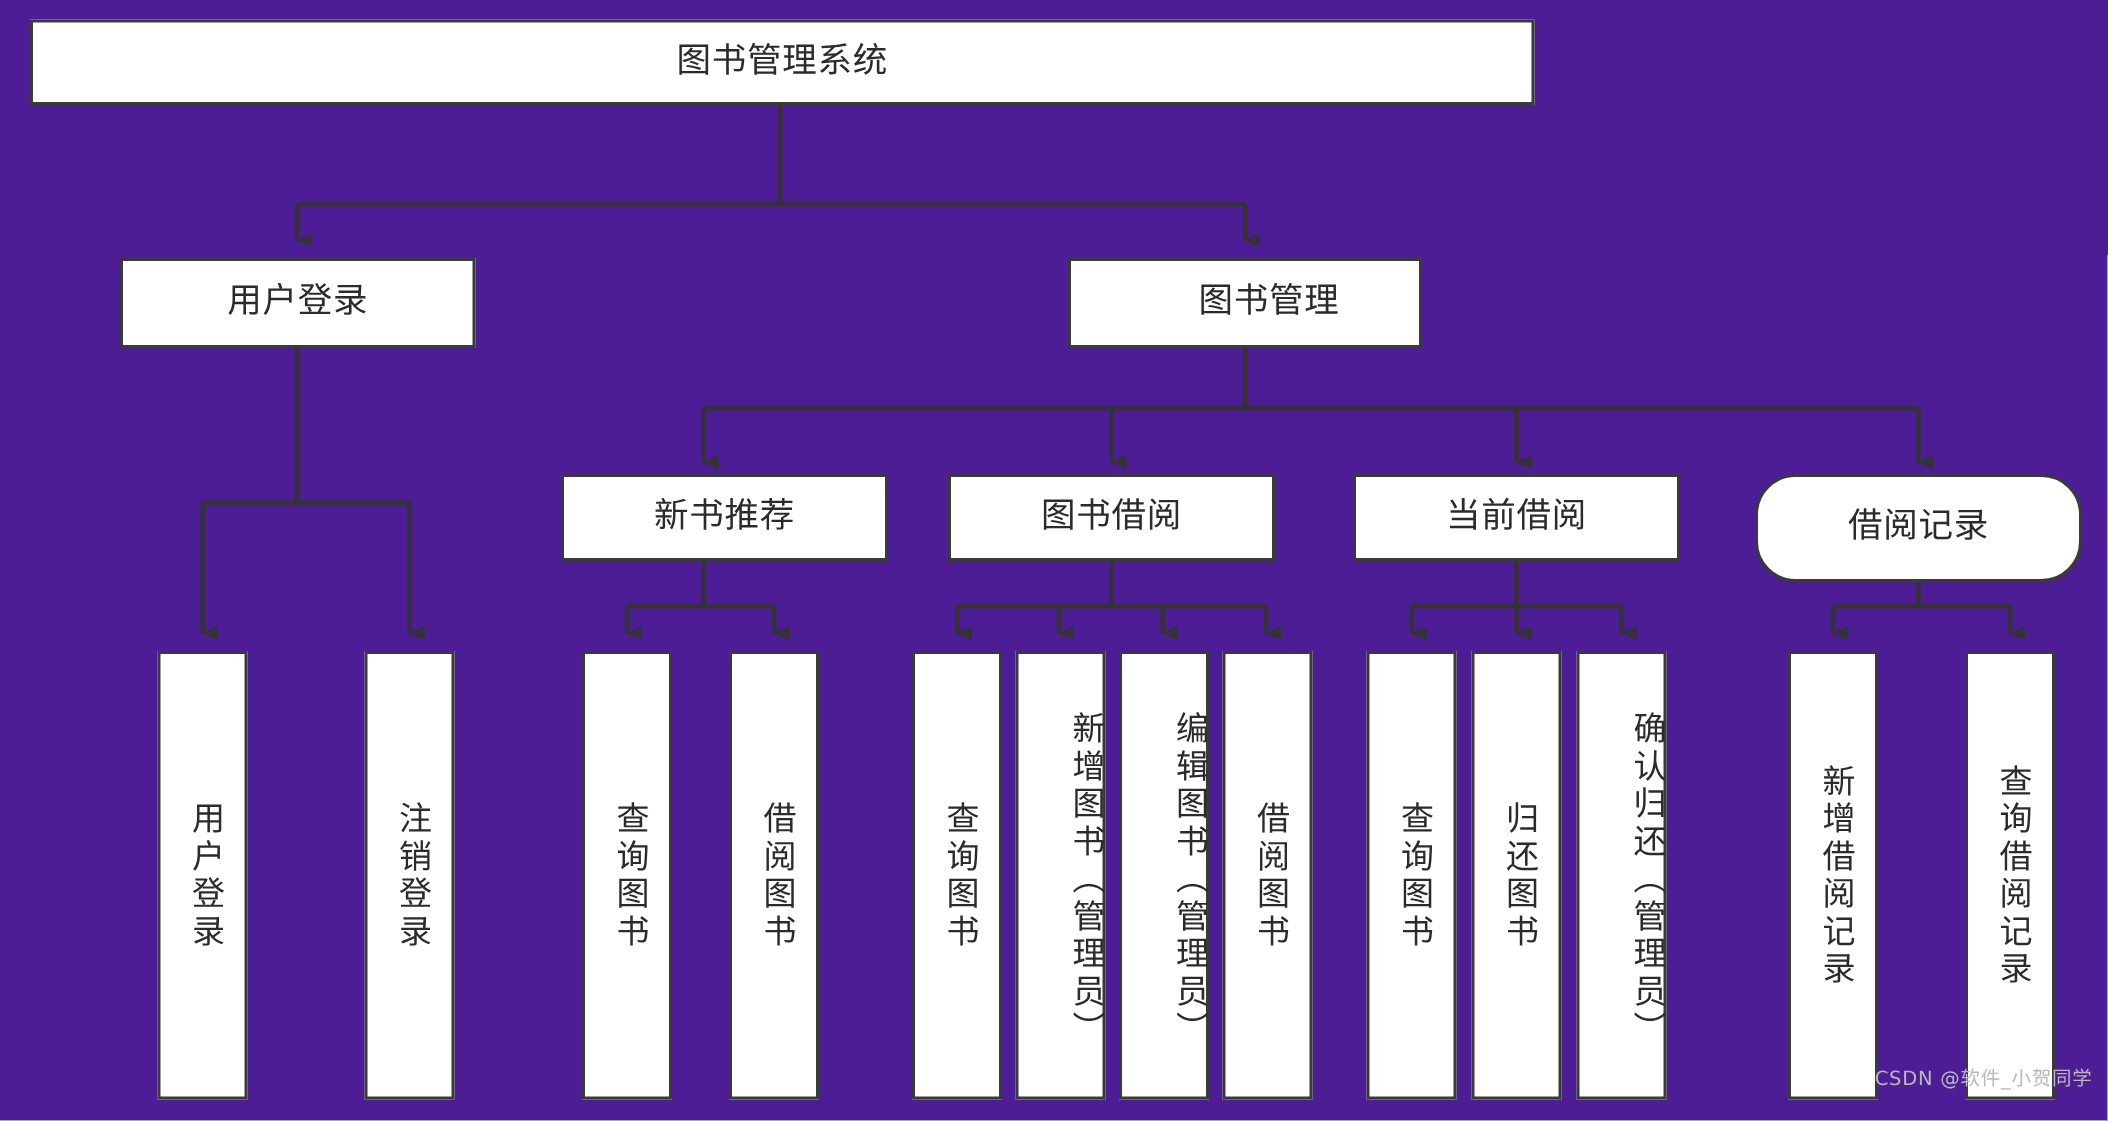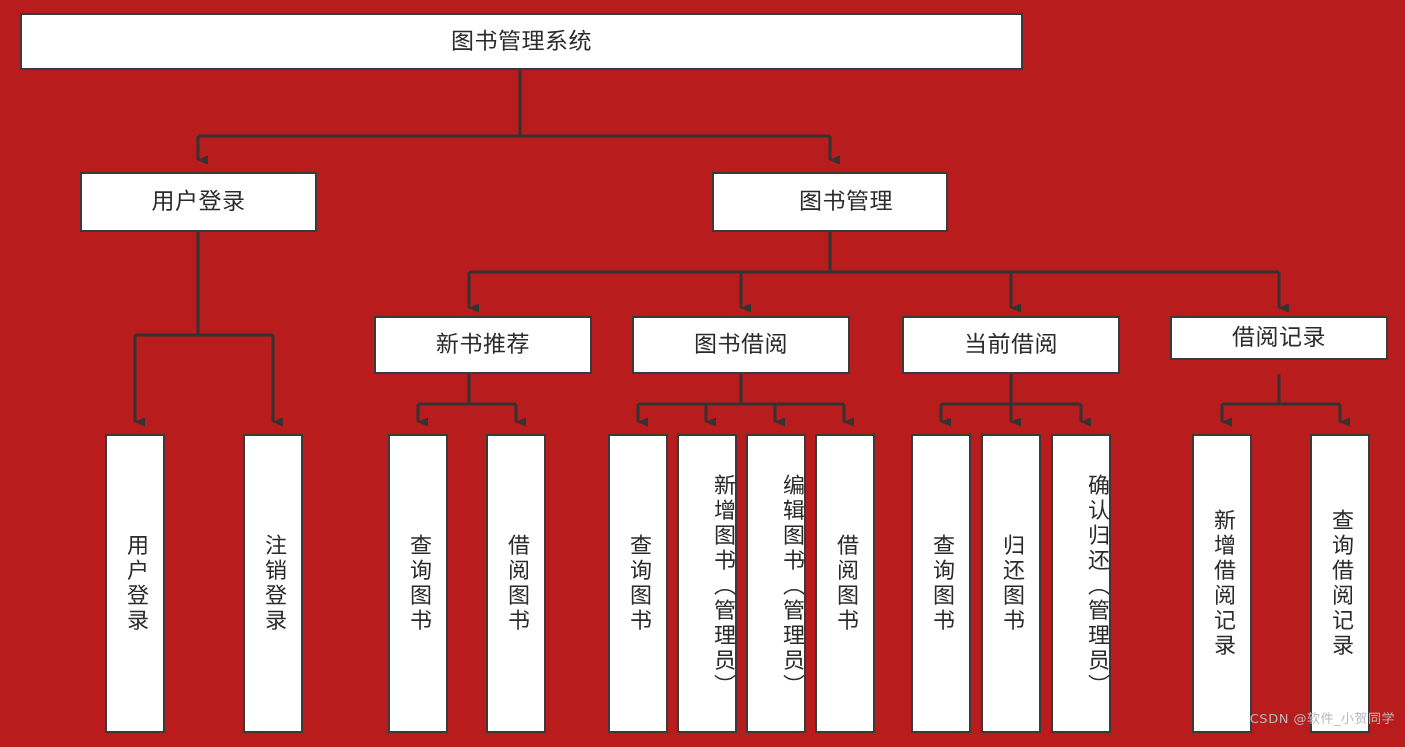--- a/index.html
+++ b/index.html
@@ -8,21 +8,21 @@
     padding: 0;
     background: #ffffff;
   }
   body {
     font-family: "DejaVu Sans", "Liberation Sans", sans-serif;
   }
   #diagram-root {
     position: relative;
     width: 1405px;
     height: 747px;
-    background: #b91c1c;
+    background: #4c1d95;
     overflow: hidden;
   }
   #diagram-svg {
     position: absolute;
     left: 0;
     top: 0;
     width: 1405px;
     height: 747px;
   }
   .node-box {
@@ -140,21 +140,21 @@
   </div>
 
   <div class="node-box horizontal" style="left:632px; top:316px; width:218px; height:58px;align-items:center;">
     <span class="node-label">图书借阅</span>
   </div>
 
   <div class="node-box horizontal" style="left:902px; top:316px; width:218px; height:58px;">
     <span class="node-label">当前借阅</span>
   </div>
 
-  <div class="node-box horizontal" style="left:1170px; top:316px; width:218px; height:44px;">
+  <div class="node-box horizontal" style="left:1170px; top:316px; width:218px; height:72px;border-radius:27px;">
     <span class="node-label">借阅记录</span>
   </div>
 
   <div class="node-box vertical center-v" style="left:105px; top:434px; width:60px; height:299px;">
     <span class="node-label">用户登录</span>
   </div>
 
   <div class="node-box vertical center-v" style="left:243px; top:434px; width:60px; height:299px;">
     <span class="node-label">注销登录</span>
   </div>

